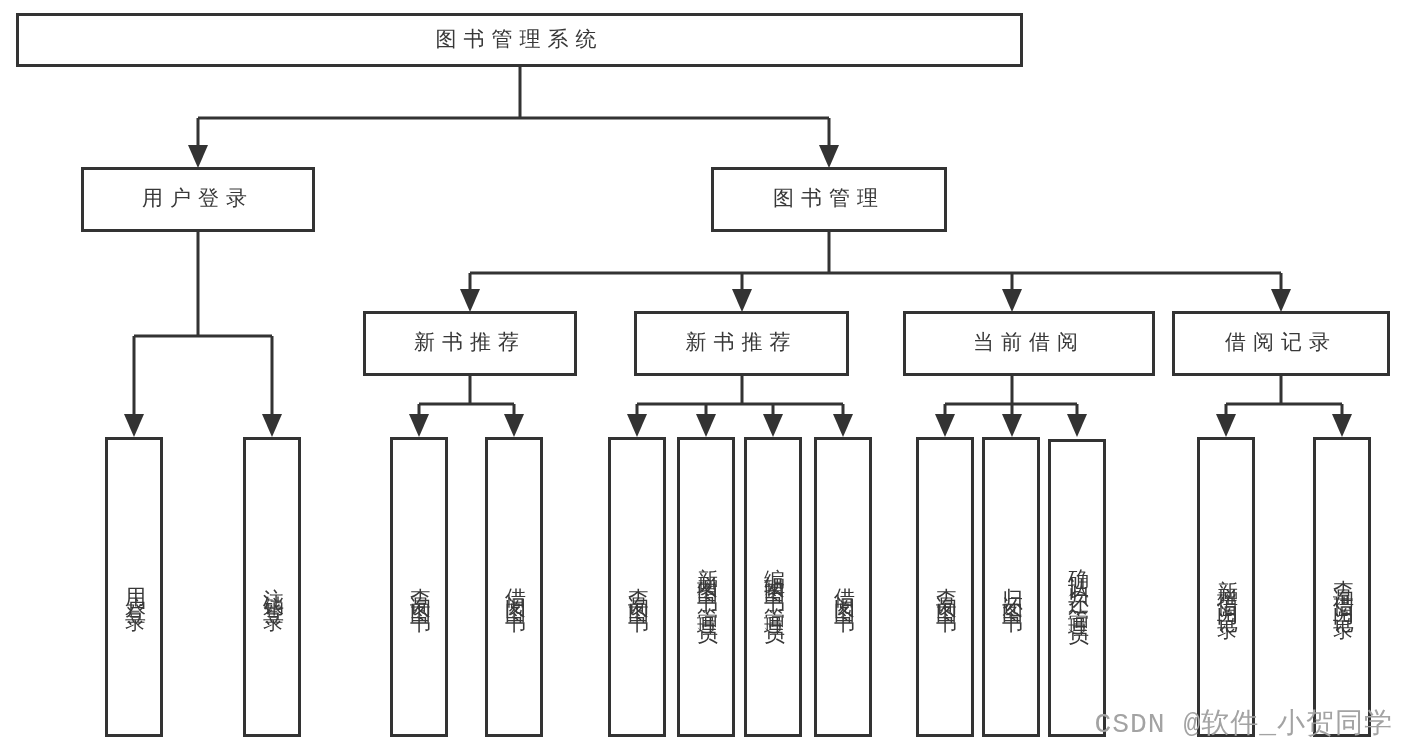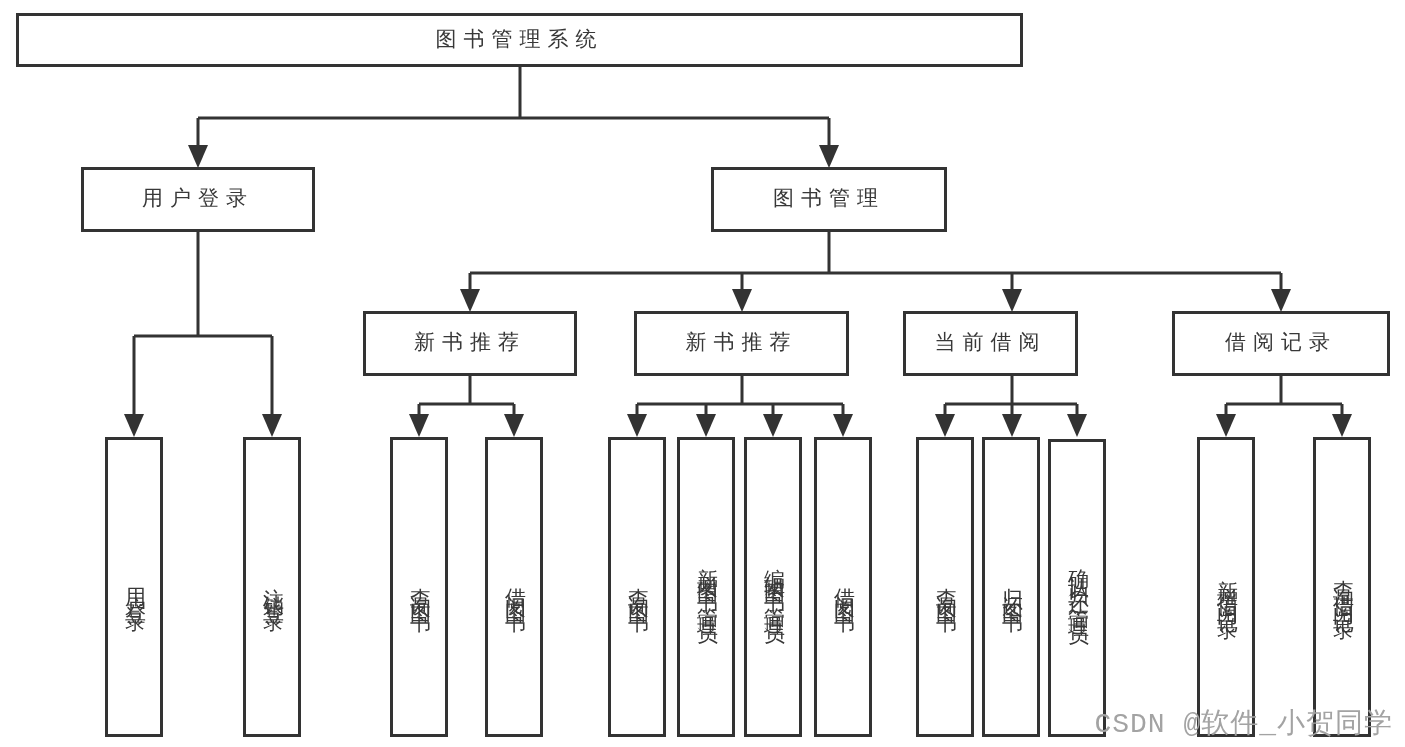--- a/index.html
+++ b/index.html
@@ -93,21 +93,21 @@
     </g>
   </svg>
 
   <div class="box" style="left:16px;top:13px;width:1007px;height:54px">图书管理系统</div>
 
   <div class="box" style="left:81px;top:167px;width:234px;height:65px">用户登录</div>
   <div class="box" style="left:711px;top:167px;width:236px;height:65px">图书管理</div>
 
   <div class="box" style="left:363px;top:311px;width:214px;height:65px">新书推荐</div>
   <div class="box" style="left:634px;top:311px;width:215px;height:65px">新书推荐</div>
-  <div class="box" style="left:903px;top:311px;width:175px;height:65px">当前借阅</div>
+  <div class="box" style="left:903px;top:311px;width:252px;height:65px">当前借阅</div>
   <div class="box" style="left:1172px;top:311px;width:218px;height:65px">借阅记录</div>
 
   <div class="box v" style="left:105px;top:437px;width:58px;height:300px">用户登录</div>
   <div class="box v" style="left:243px;top:437px;width:58px;height:300px">注销登录</div>
 
   <div class="box v" style="left:390px;top:437px;width:58px;height:300px">查询图书</div>
   <div class="box v" style="left:485px;top:437px;width:58px;height:300px">借阅图书</div>
 
   <div class="box v" style="left:608px;top:437px;width:58px;height:300px">查询图书</div>
   <div class="box v" style="left:677px;top:437px;width:58px;height:300px">新增图书（管理员）</div>

